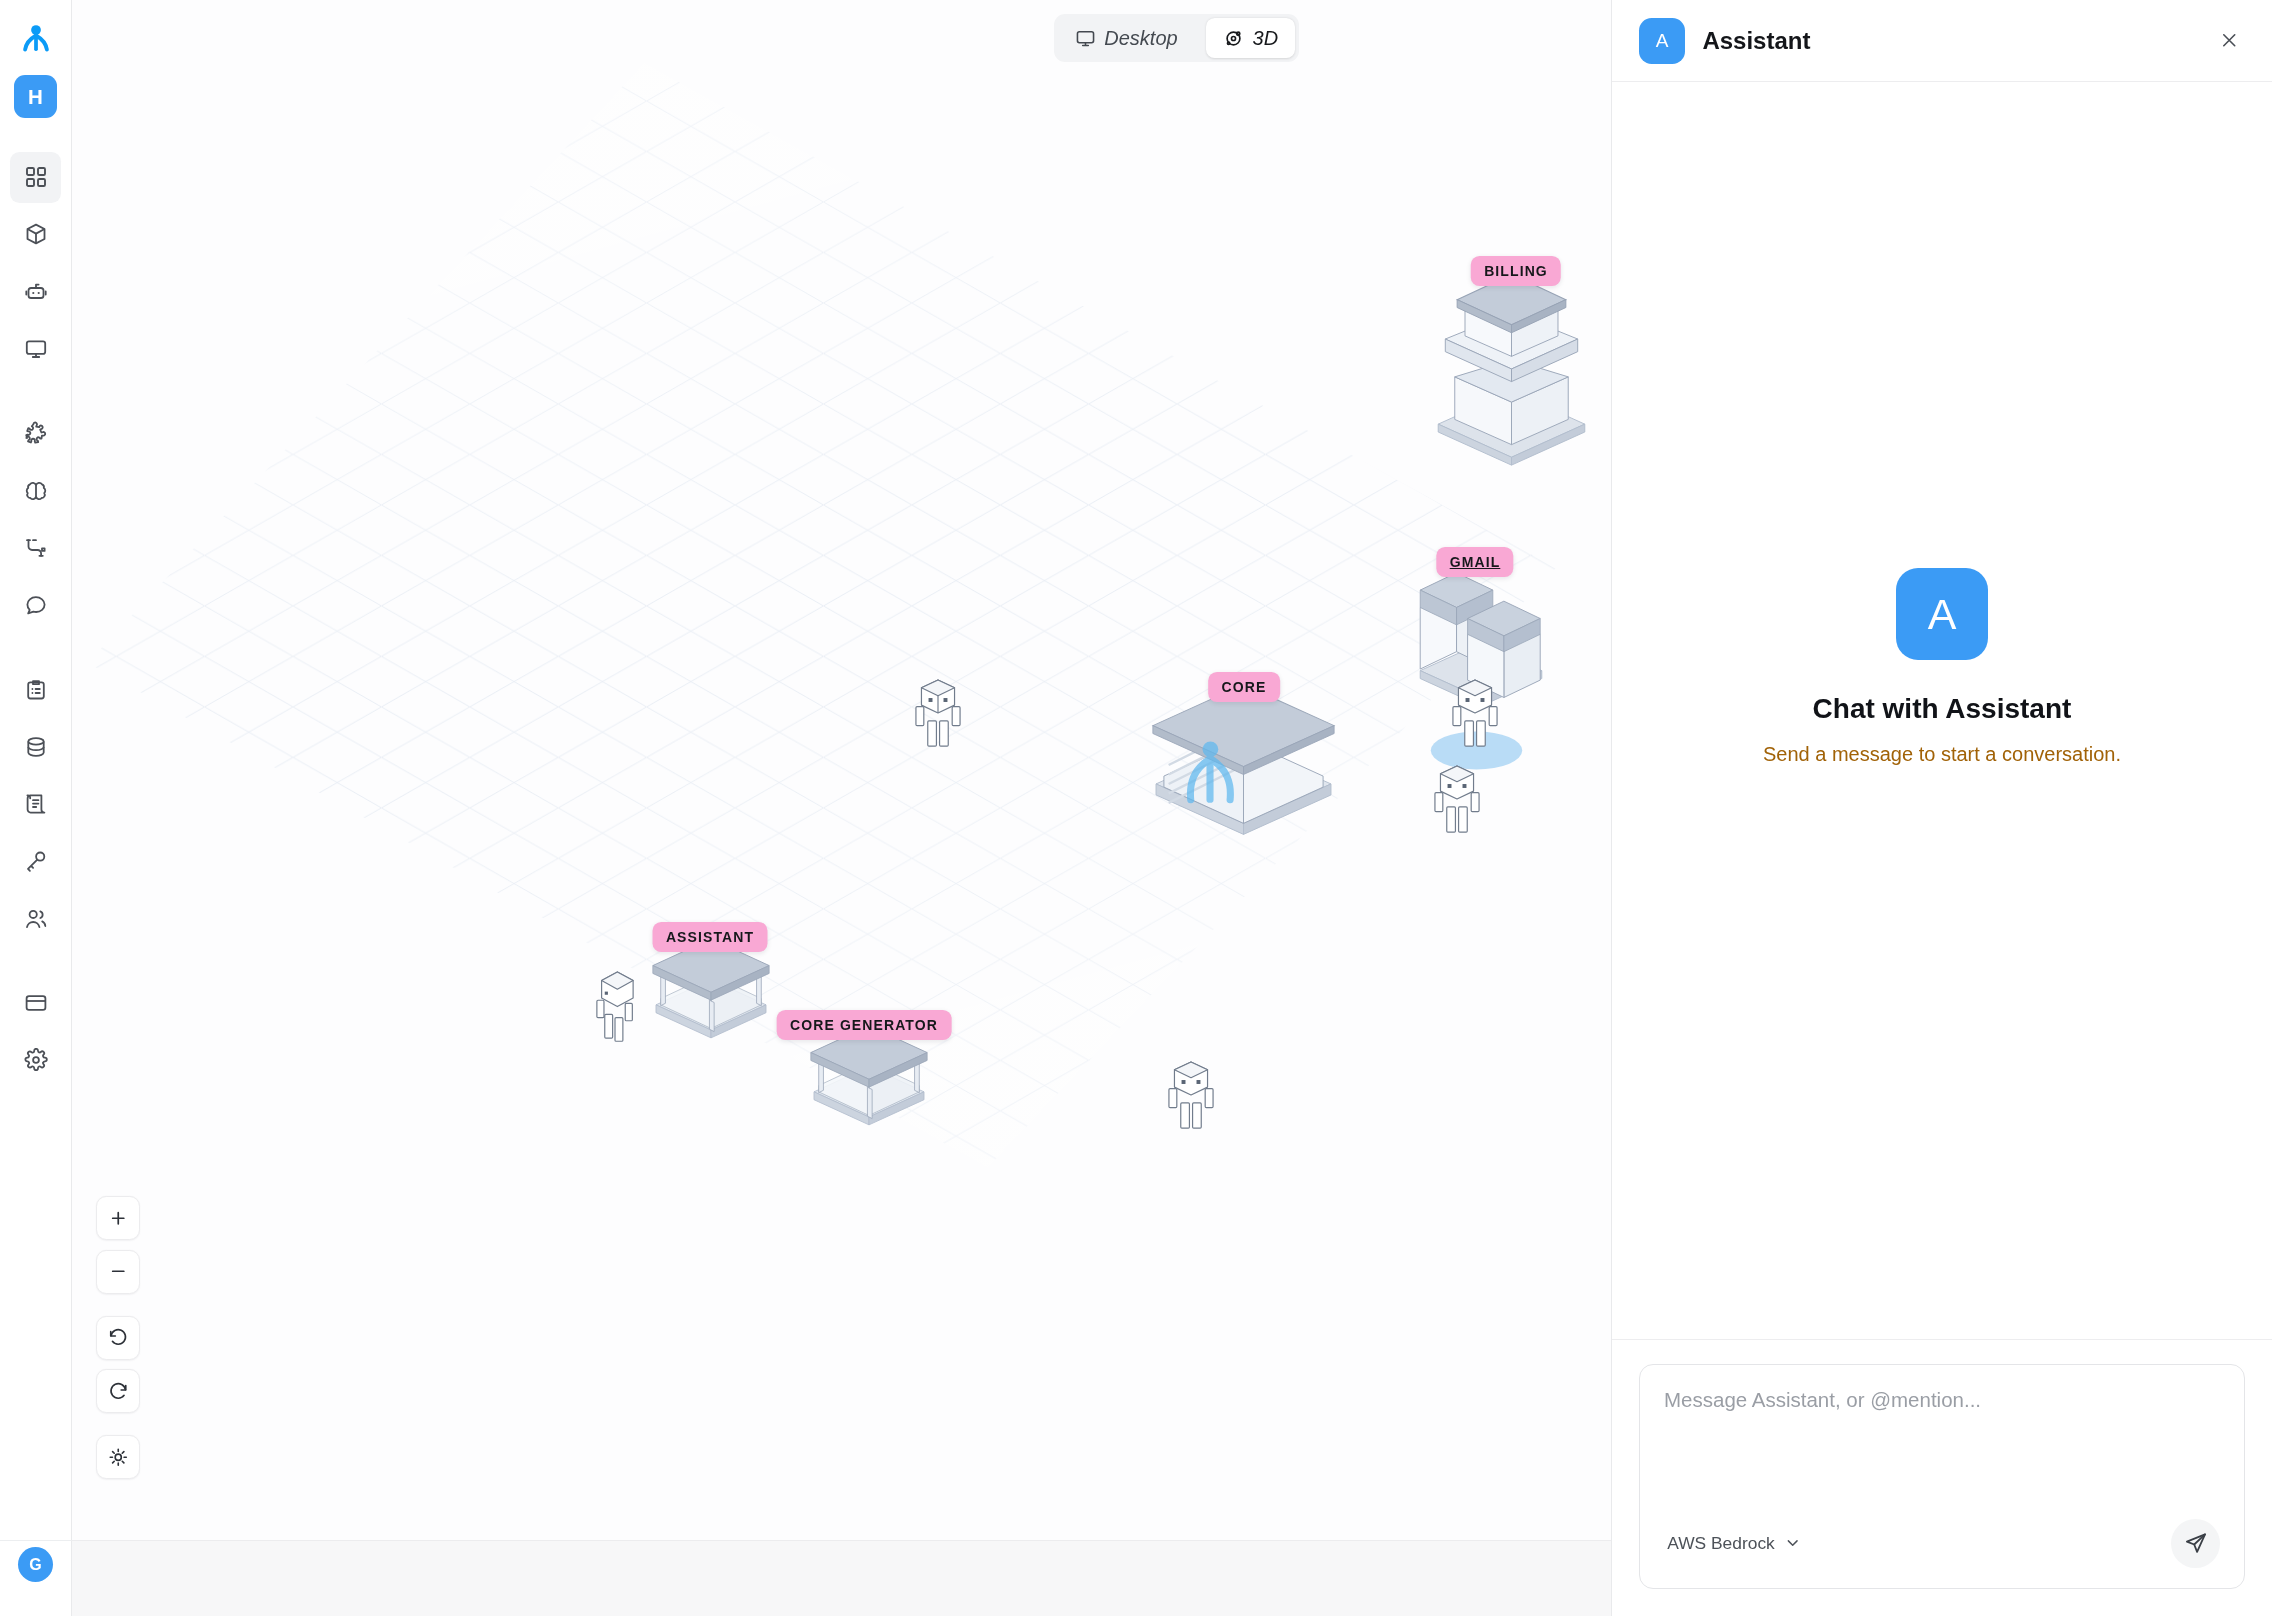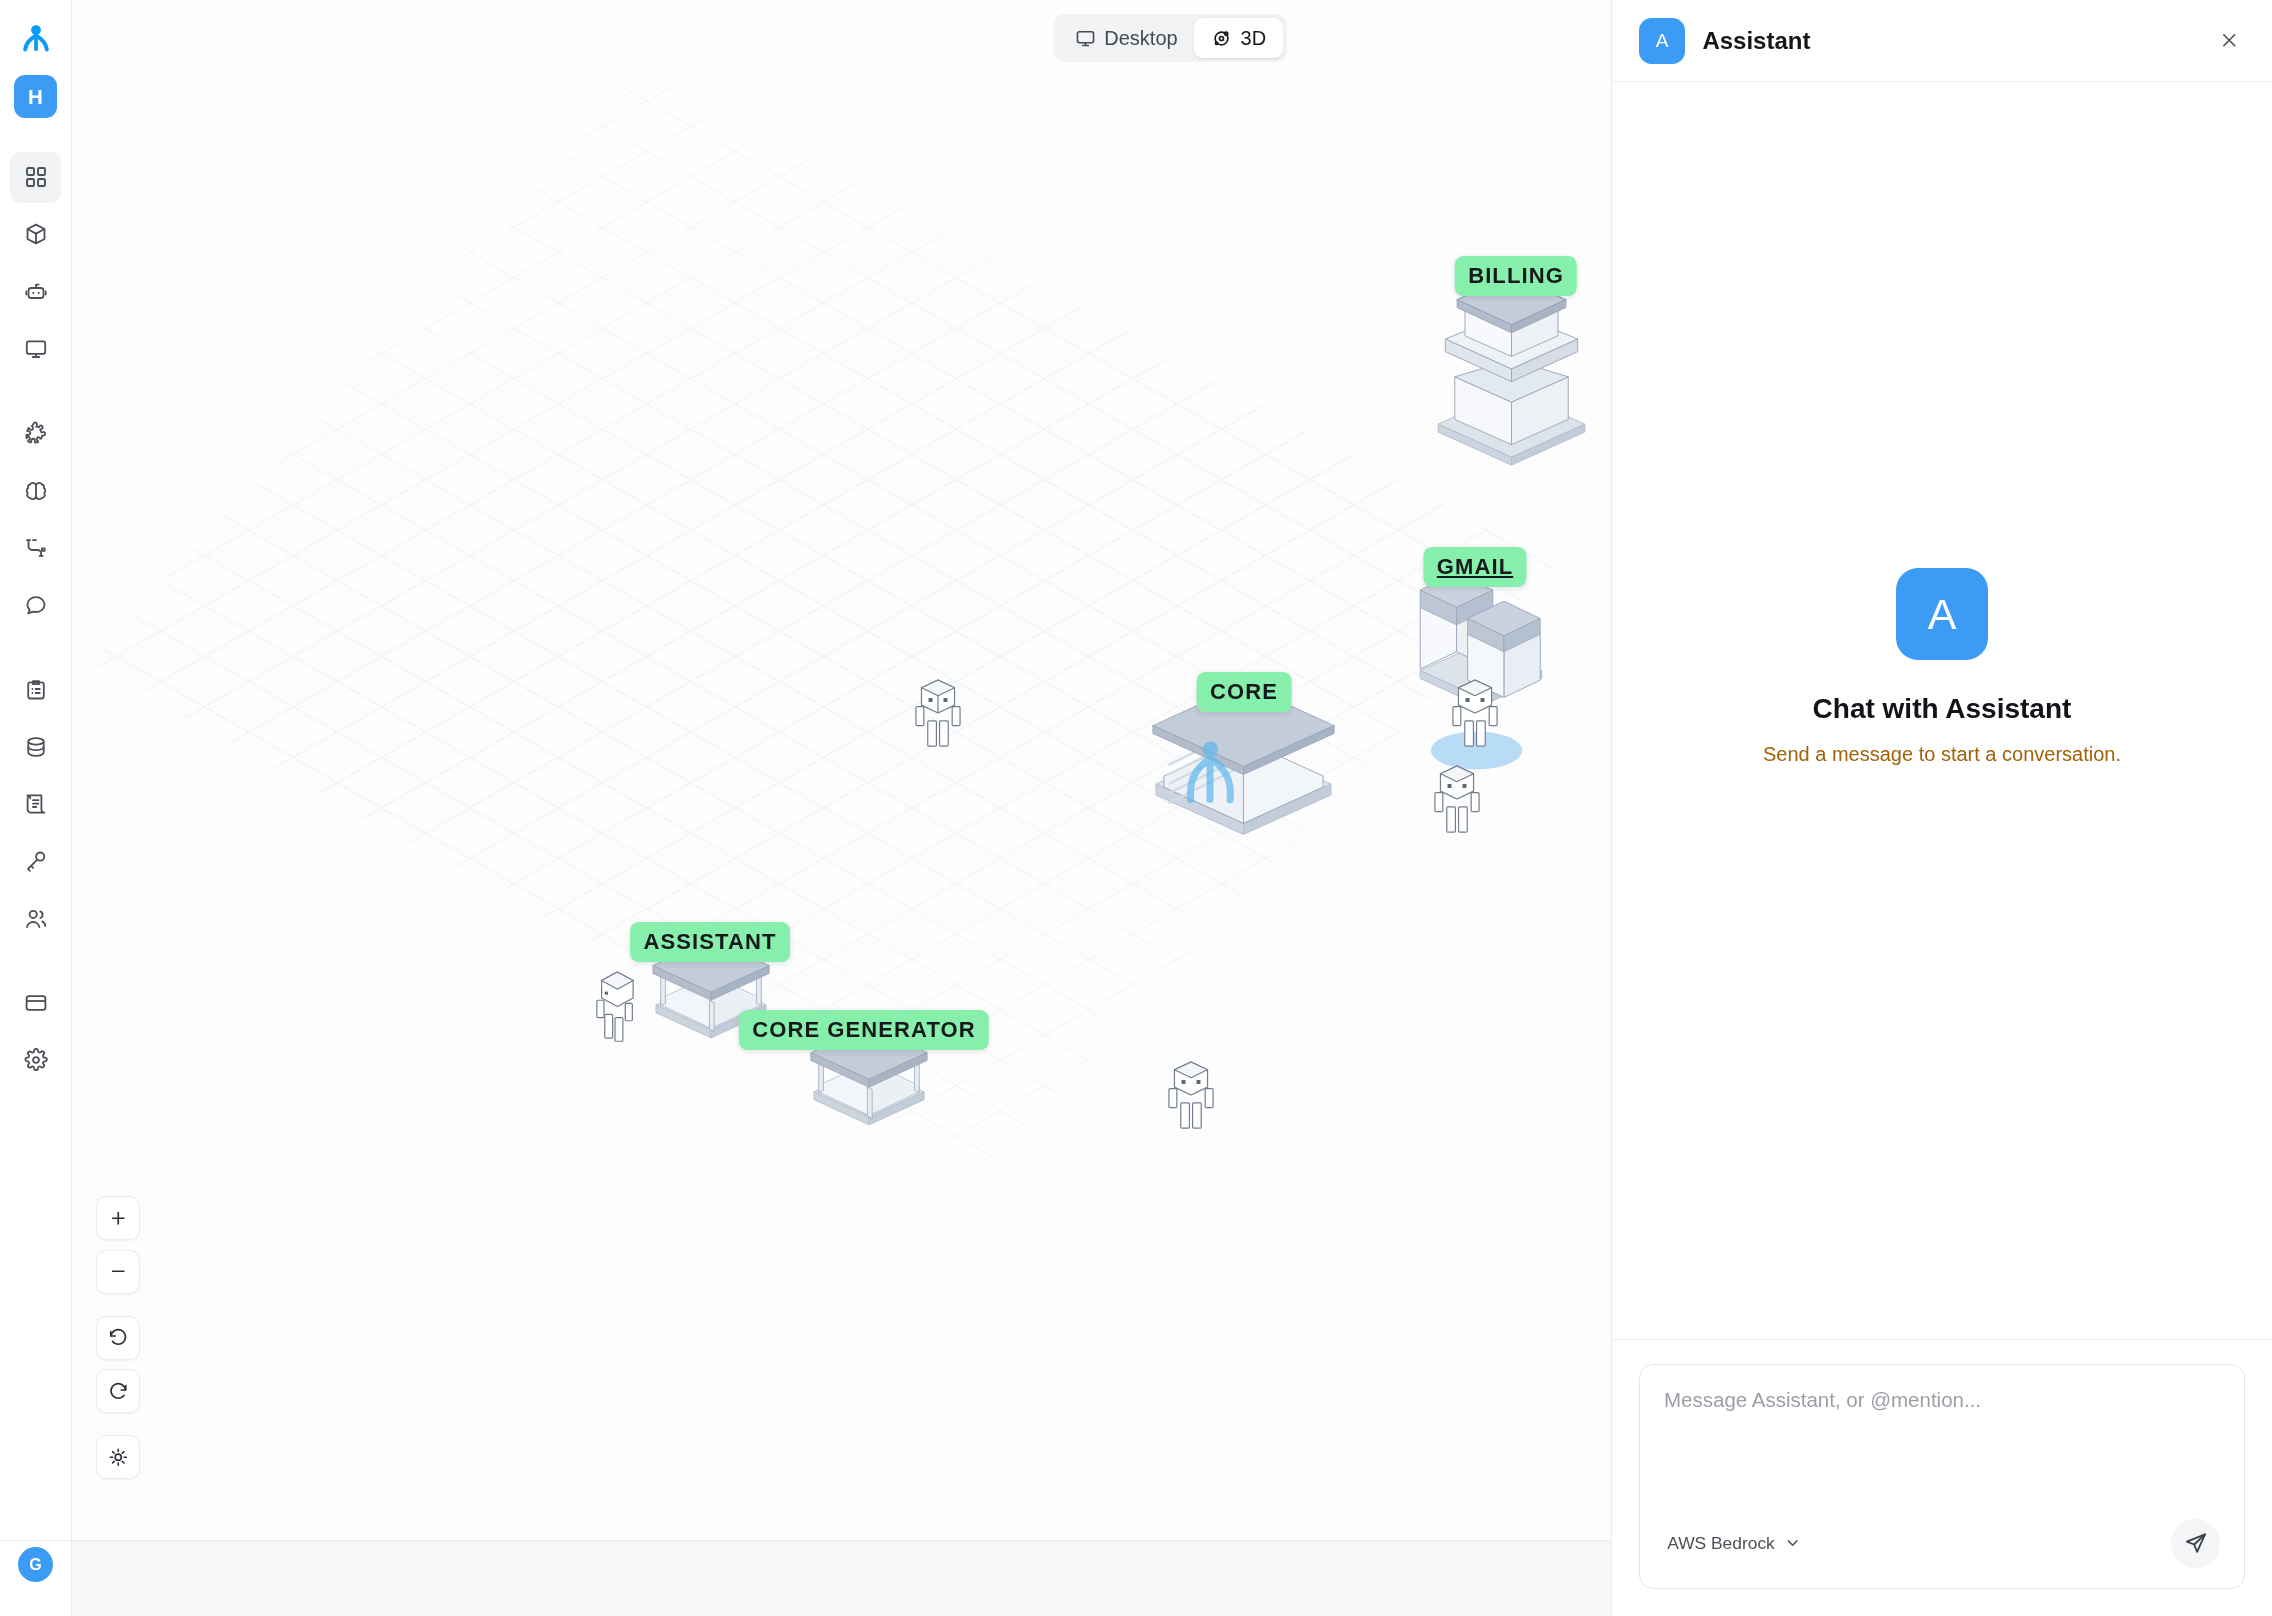--- a/index.html
+++ b/index.html
@@ -49,21 +49,22 @@
   #canvas {
     position: absolute; left: 72px; top: 0; width: 1540px; height: 1540px;
     background: #fdfdfe; overflow: hidden;
   }
   #ground { position:absolute; left:0; top:0; width:100%; height:100%; }
 
   
   #view-toggle {
     position: absolute; left: 982px; top: 14px; z-index: 20;
     display: flex; background: #f2f3f5; border-radius: 11px; padding: 4px;
-    gap: 0;
+    gap: 12px;
+    font-style: italic;
   }
   .vt-btn {
     display: flex; align-items: center; gap: 8.7px;
     padding: 8.7px 16.6px; border-radius: 8.7px; font-size: 20px; color: #444950;
     cursor: pointer; font-weight: 400; white-space: nowrap;
   }
   .vt-btn.active { background: #ffffff; color: #17191c; box-shadow: 0 0.8px 2.4px rgba(0,0,0,.12); font-weight:500; }
   .vt-btn svg { width: 21px; height: 21px; }
 
   
@@ -74,22 +75,22 @@
     width: 44px; height: 44px; background: #fff; border: 0.8px solid #ececee; border-radius: 10.3px;
     display: flex; align-items: center; justify-content: center; cursor: pointer;
     box-shadow: 0 0.8px 1.6px rgba(16,24,40,.05); color: #2d3138;
   }
   .mc-btn svg { width: 20.5px; height: 20.5px; }
   .mc-gap-s { height: 9.5px; }
   .mc-gap-l { height: 22px; }
 
   
   .node-label {
-    position: absolute; background: #86efac; border-radius: 8.7px;
-    padding: 7px 13.4px; font-size: 22px; font-weight: 700; letter-spacing: 1.1px;
+    position: absolute; background: #f9a8d4; border-radius: 8.7px;
+    padding: 7px 13.4px; font-size: 14px; font-weight: 700; letter-spacing: 1.1px;
     color: #16181b; white-space: nowrap; box-shadow: 0 1.6px 5.5px rgba(16,24,40,.10);
     transform: translateX(-50%); z-index: 12;
   }
 
   .node { position: absolute; z-index: 8; }
 
   
   #statusbar {
     position: absolute; left: 72px; top: 1540px; width: 1540px; height: 76px;
     background: #f7f7f8; border-top: 0.8px solid #ececee;

